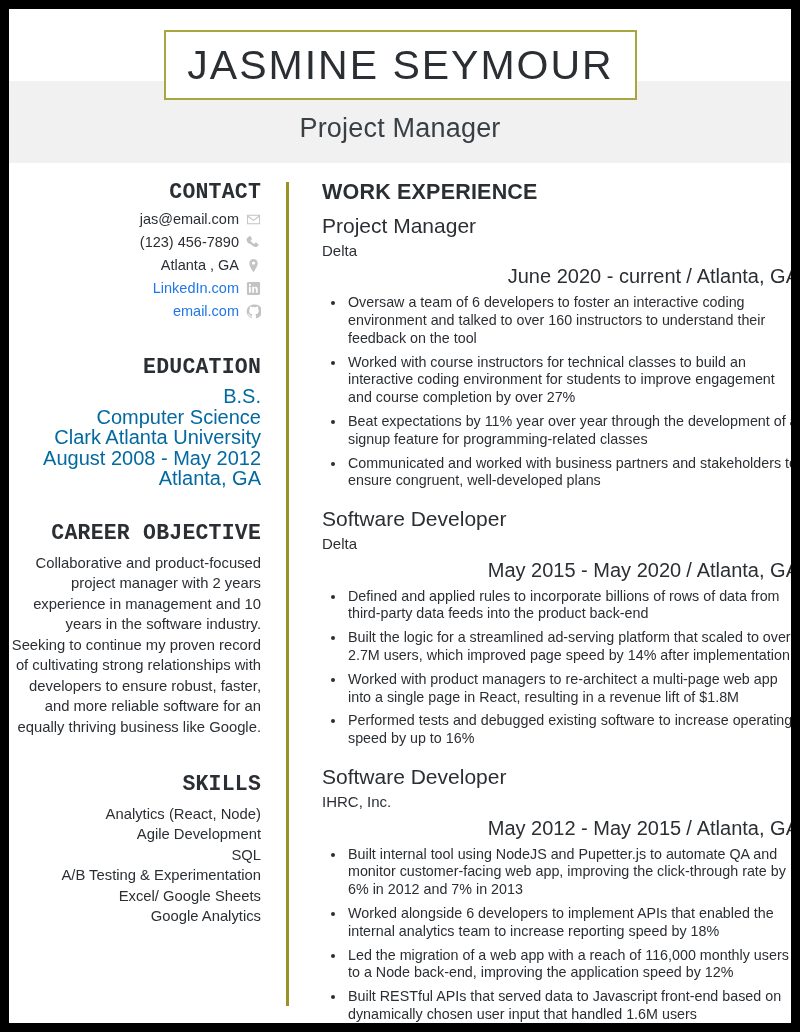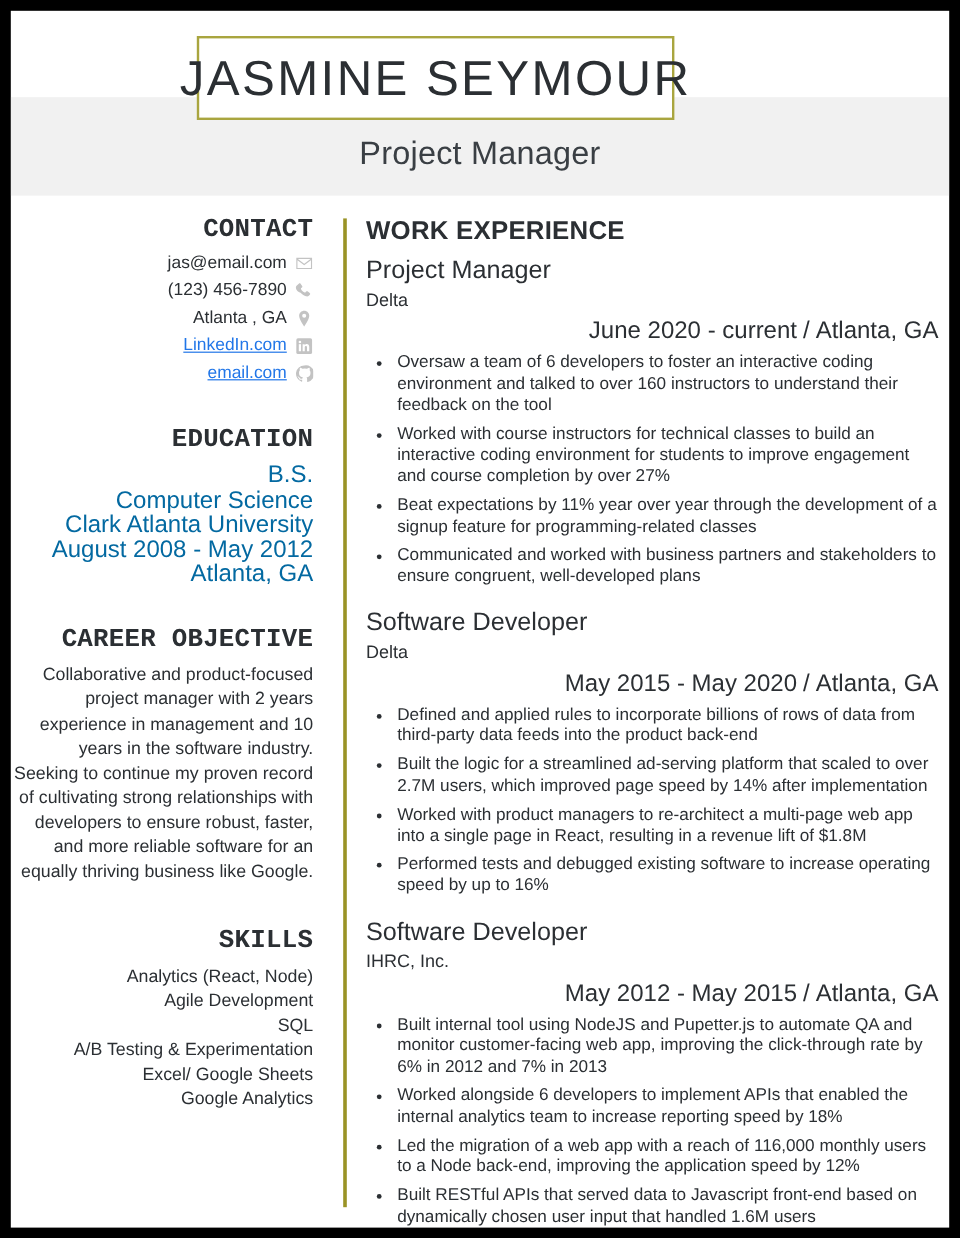--- a/index.html
+++ b/index.html
@@ -36,21 +36,21 @@
     left: 0;
     top: 72px;
     width: 782px;
     height: 82px;
     background: #f1f1f1;
   }
   .name-box {
     position: absolute;
     left: 155px;
     top: 21px;
-    width: 398px;
+    width: 473px;
     height: 70px;
     border: 2px solid #a9a53f;
     background: #ffffff;
     box-sizing: border-box;
     display: flex;
     align-items: center;
     justify-content: center;
   }
   .name-text {
     font-size: 41px;
@@ -87,21 +87,21 @@
 
   .left-col {
     position: absolute;
     left: 0px;
     top: 0px;
     width: 252px;
     text-align: right;
   }
   .right-col {
     position: absolute;
-    left: 296px;
+    left: 313px;
     top: 0px;
     width: 477px;
   }
 
   
   .side-head {
     font-size: 21.5px;
     font-weight: 700;
     color: #2b2f33;
     letter-spacing: 0.2px;
@@ -119,21 +119,20 @@
     display: flex;
     justify-content: flex-end;
     gap: 7px;
     height: 23px;
     font-size: 14.5px;
     color: #2b2f33;
   }
   .contact-row .c-text { line-height: 1; }
   .contact-row .c-text.link {
     color: #2176e8;
-    text-decoration: underline;
     cursor: pointer;
   }
   .c-icon {
     width: 15px;
     height: 15px;
     flex: 0 0 15px;
     display: inline-flex;
     align-items: center;
     justify-content: center;
     color: #c3c3c3;

